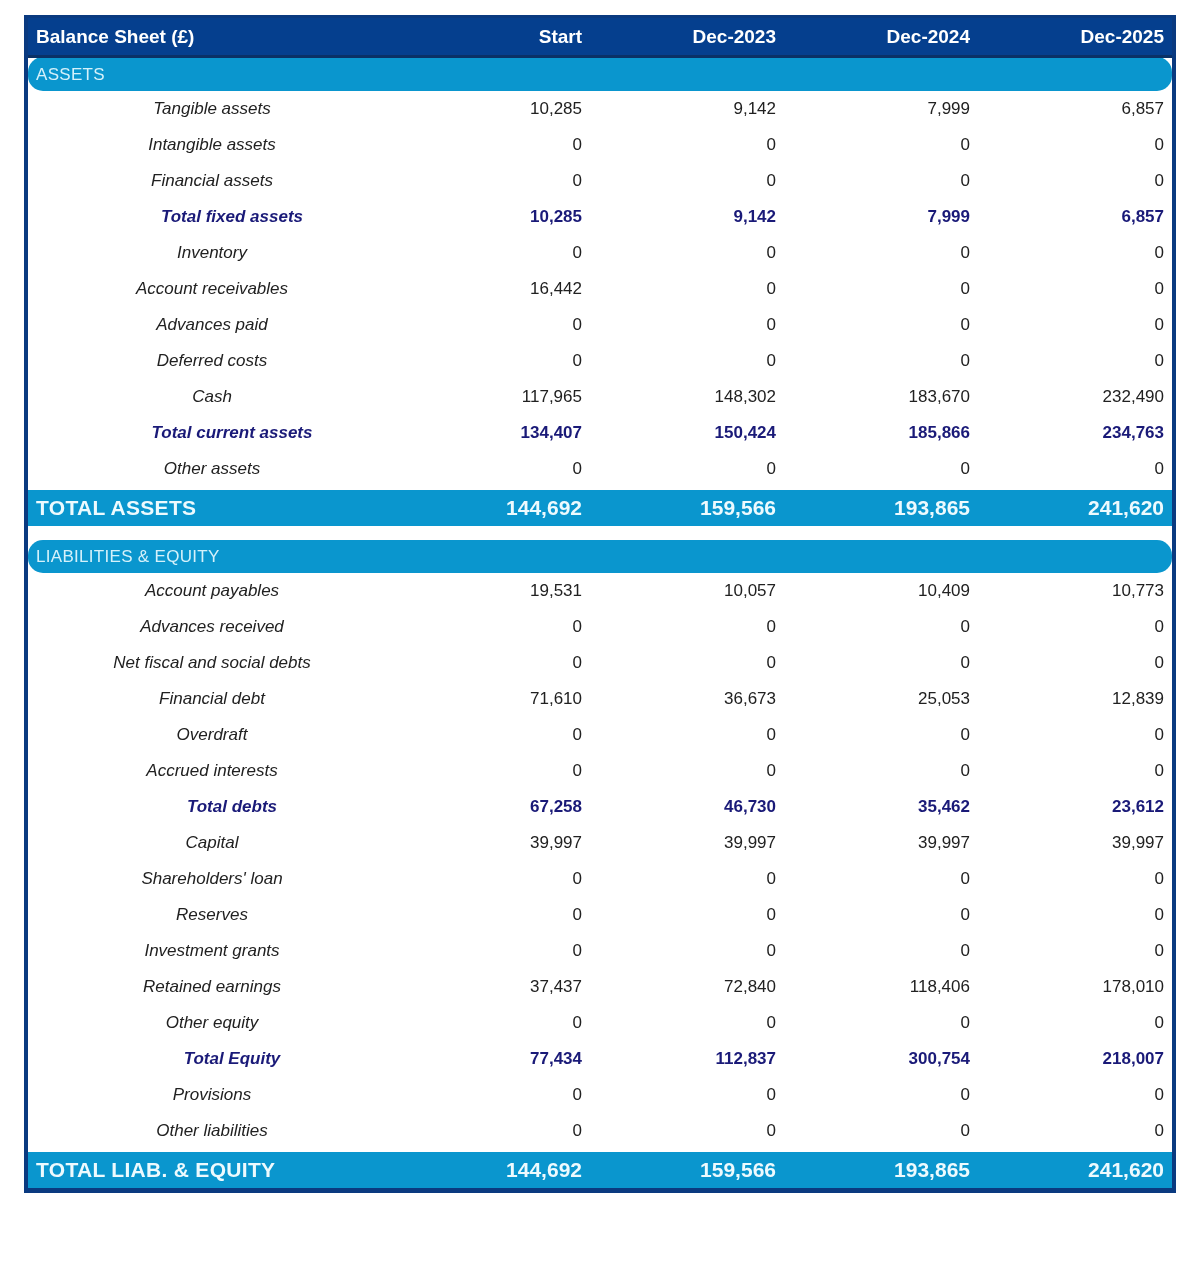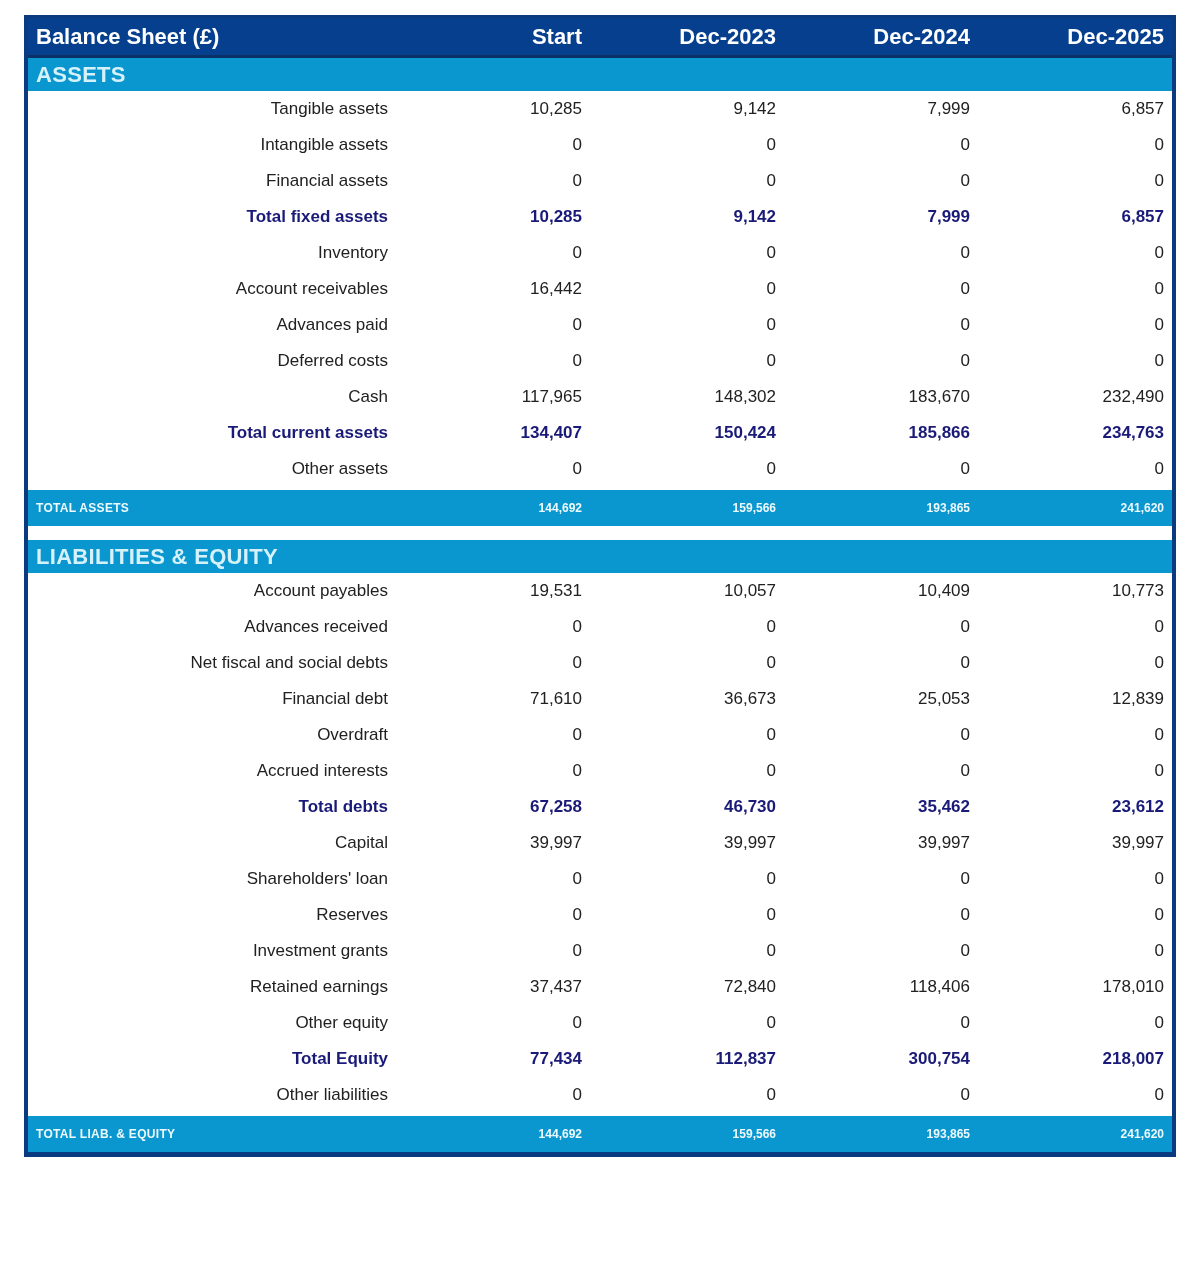--- a/index.html
+++ b/index.html
@@ -25,66 +25,67 @@
     border-collapse: collapse;
     table-layout: fixed;
   }
   col.c-label { width: 368px; }
   col.c-num   { width: 194px; }
 
   
   thead th {
     background: var(--header-bg, #053F8E);
     color: #ffffff;
-    font-size: 22px;
+    font-size: 19px;
     font-weight: bold;
     height: 37px;
     padding: 0 8px 0 8px;
     border-bottom: 3px solid var(--header-sep, #0A3166);
     vertical-align: middle;
   }
   thead th.title { text-align: left; }
   thead th.num   { text-align: right; }
 
   
   tr.section-row td {
     background: var(--section-bg, #0A96CE);
     color: var(--section-text, #D5F1FA);
-    font-size: 22px;
-    font-weight: bold;
+    font-size: 17px;
+    font-weight: normal;
     height: 33px;
     padding: 0 8px;
     letter-spacing: 0.3px;
     vertical-align: middle;
+    border-radius: 15px;
   }
 
   
   tr.data-row td {
     height: 36px;
     font-size: 17px;
     color: #212121;
     padding: 0 8px;
     vertical-align: middle;
     background: #ffffff;
   }
-  tr.data-row td.label { text-align: right; }
+  tr.data-row td.label { text-align: center; font-style: italic; }
   tr.data-row td.num   { text-align: right; }
 
   
   tr.subtotal td {
     font-weight: bold;
     color: var(--subtotal-text, #1A1A78);
     padding-left: 48px;
   }
 
   
   tr.grand-total-row td {
     background: var(--section-bg, #0A96CE);
     color: var(--total-text, #EDFAFE);
-    font-size: 12px;
+    font-size: 21px;
     font-weight: bold;
     height: 36px;
     padding: 0 8px;
     border-top: 3px solid #ffffff;
     vertical-align: middle;
   }
   tr.grand-total-row td.label { text-align: left; letter-spacing: 0.3px; }
   tr.grand-total-row td.num   { text-align: right; }
 
   
@@ -301,20 +302,27 @@
           <td class="num">0</td>
         </tr>
         <tr class="data-row subtotal">
           <td class="label">Total Equity</td>
           <td class="num">77,434</td>
           <td class="num">112,837</td>
           <td class="num">300,754</td>
           <td class="num">218,007</td>
         </tr>
         <tr class="data-row">
+          <td class="label">Provisions</td>
+          <td class="num">0</td>
+          <td class="num">0</td>
+          <td class="num">0</td>
+          <td class="num">0</td>
+        </tr>
+        <tr class="data-row">
           <td class="label">Other liabilities</td>
           <td class="num">0</td>
           <td class="num">0</td>
           <td class="num">0</td>
           <td class="num">0</td>
         </tr>
         <tr class="grand-total-row">
           <td class="label">TOTAL LIAB. &amp; EQUITY</td>
           <td class="num">144,692</td>
           <td class="num">159,566</td>

